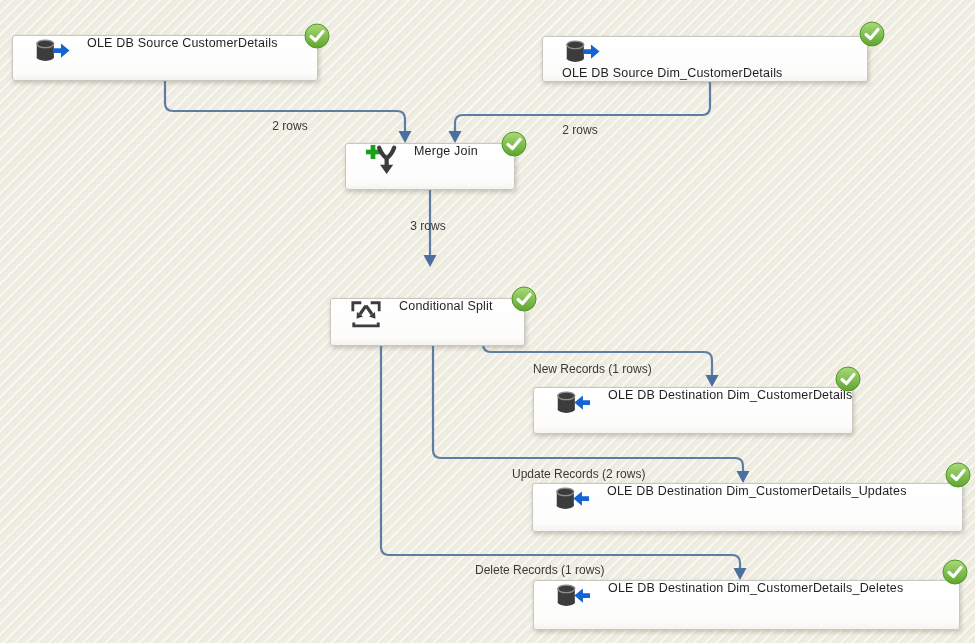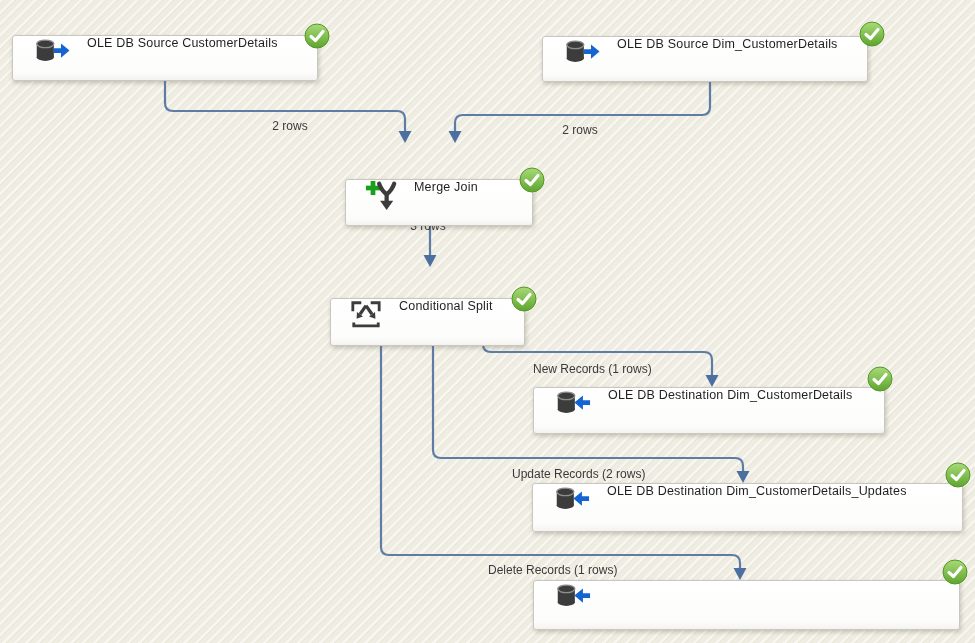--- a/index.html
+++ b/index.html
@@ -77,59 +77,59 @@
       <path class="wire" d="M381 315 L381 547 Q381 555 389 555 L732 555 Q740 555 740 563 L740 568"></path>
       <polygon class="head" points="733.5,568 746.5,568 740,580"></polygon>
     </g>
   </svg>
 
   <div class="edge-label center" style="left:245px;top:119px;width:90px;">2 rows</div>
   <div class="edge-label center" style="left:535px;top:123px;width:90px;">2 rows</div>
   <div class="edge-label center" style="left:383px;top:219px;width:90px;text-align:center;">3 rows</div>
   <div class="edge-label" style="left:533px;top:362px;">New Records (1 rows)</div>
   <div class="edge-label" style="left:512px;top:467px;">Update Records (2 rows)</div>
-  <div class="edge-label" style="left:488px;top:563px;">Delete Records (1 rows)</div>
+  <div class="edge-label" style="left:475px;top:563px;">Delete Records (1 rows)</div>
 
   <div class="node" style="left:12px;top:35px;width:306px;height:46px;">
     <span class="icon">
       <svg viewBox="0 0 40 30" width="38" height="29">
         <ellipse cx="14" cy="22" rx="9" ry="4" fill="#3c3c3c"></ellipse>
         <rect x="5" y="8" width="18" height="14" fill="#3c3c3c"></rect>
         <ellipse cx="14" cy="8" rx="9" ry="4" fill="#3c3c3c" stroke="#8e8e8e" stroke-width="1.4"></ellipse>
         <path d="M23 12.5 h7.5 v-5 l9 7.5 -9 7.5 v-5 H23 z" fill="#1464d2"></path>
       </svg>
     </span>
     <span class="node-label">OLE DB Source CustomerDetails</span>
     <span class="badge">
       <svg viewBox="0 0 26 26" width="26" height="26">
         <circle cx="13" cy="13" r="12" fill="url(#checkGrad)" stroke="#55962a" stroke-width="1"></circle>
         <path d="M7 13.5 L11.5 17.5 L19 8.5" stroke="#ffffff" stroke-width="3.2" fill="none" stroke-linecap="round" stroke-linejoin="round"></path>
       </svg>
     </span>
   </div>
 
-  <div class="node" style="left:542px;top:36px;width:326px;height:46px;">
+  <div class="node" style="left:542px;top:36px;width:326px;height:46px;flex-direction:column;">
     <span class="icon">
       <svg viewBox="0 0 40 30" width="38" height="29">
         <ellipse cx="14" cy="22" rx="9" ry="4" fill="#3c3c3c"></ellipse>
         <rect x="5" y="8" width="18" height="14" fill="#3c3c3c"></rect>
         <ellipse cx="14" cy="8" rx="9" ry="4" fill="#3c3c3c" stroke="#8e8e8e" stroke-width="1.4"></ellipse>
         <path d="M23 12.5 h7.5 v-5 l9 7.5 -9 7.5 v-5 H23 z" fill="#1464d2"></path>
       </svg>
     </span>
     <span class="node-label">OLE DB Source Dim_CustomerDetails</span>
     <span class="badge" style="top:-16px;right:-18px;">
       <svg viewBox="0 0 26 26" width="26" height="26">
         <circle cx="13" cy="13" r="12" fill="url(#checkGrad)" stroke="#55962a" stroke-width="1"></circle>
         <path d="M7 13.5 L11.5 17.5 L19 8.5" stroke="#ffffff" stroke-width="3.2" fill="none" stroke-linecap="round" stroke-linejoin="round"></path>
       </svg>
     </span>
   </div>
 
-  <div class="node" style="left:345px;top:143px;width:188px;height:47px;margin-top:36px;">
+  <div class="node" style="left:345px;top:143px;width:170px;height:47px;">
     <span class="icon">
       <svg viewBox="0 0 34 34" width="32" height="32">
         <rect x="6" y="1" width="5" height="15" fill="#18a018"></rect>
         <rect x="1" y="6" width="15" height="5" fill="#18a018"></rect>
         <path d="M15 4 q3 8 8 11" stroke="#3c3c3c" stroke-width="4.5" fill="none" stroke-linecap="round"></path>
         <path d="M31 4 q-3 8 -8 11" stroke="#3c3c3c" stroke-width="4.5" fill="none" stroke-linecap="round"></path>
         <path d="M23 14 L23 23" stroke="#3c3c3c" stroke-width="4.5" fill="none"></path>
         <polygon points="16,22 30,22 23,32" fill="#3c3c3c"></polygon>
       </svg>
     </span>
@@ -156,21 +156,21 @@
     </span>
     <span class="node-label">Conditional Split</span>
     <span class="badge">
       <svg viewBox="0 0 26 26" width="26" height="26">
         <circle cx="13" cy="13" r="12" fill="url(#checkGrad)" stroke="#55962a" stroke-width="1"></circle>
         <path d="M7 13.5 L11.5 17.5 L19 8.5" stroke="#ffffff" stroke-width="3.2" fill="none" stroke-linecap="round" stroke-linejoin="round"></path>
       </svg>
     </span>
   </div>
 
-  <div class="node" style="left:533px;top:387px;width:352px;height:47px;">
+  <div class="node" style="left:533px;top:387px;width:320px;height:47px;">
     <span class="icon">
       <svg viewBox="0 0 40 30" width="38" height="29">
         <ellipse cx="14" cy="22" rx="9" ry="4" fill="#3c3c3c"></ellipse>
         <rect x="5" y="8" width="18" height="14" fill="#3c3c3c"></rect>
         <ellipse cx="14" cy="8" rx="9" ry="4" fill="#3c3c3c" stroke="#8e8e8e" stroke-width="1.4"></ellipse>
         <path d="M39 12.5 h-7.5 v-5 l-9 7.5 9 7.5 v-5 h7.5 z" fill="#1464d2"></path>
       </svg>
     </span>
     <span class="node-label">OLE DB Destination Dim_CustomerDetails</span>
     <span class="badge badge-dest">
@@ -201,20 +201,21 @@
 
   <div class="node" style="left:533px;top:580px;width:427px;height:50px;">
     <span class="icon">
       <svg viewBox="0 0 40 30" width="38" height="29">
         <ellipse cx="14" cy="22" rx="9" ry="4" fill="#3c3c3c"></ellipse>
         <rect x="5" y="8" width="18" height="14" fill="#3c3c3c"></rect>
         <ellipse cx="14" cy="8" rx="9" ry="4" fill="#3c3c3c" stroke="#8e8e8e" stroke-width="1.4"></ellipse>
         <path d="M39 12.5 h-7.5 v-5 l-9 7.5 9 7.5 v-5 h7.5 z" fill="#1464d2"></path>
       </svg>
     </span>
+    <span class="node-label">OLE DB Destination Dim_CustomerDetails_Deletes</span>
     <span class="badge badge-dest">
       <svg viewBox="0 0 26 26" width="26" height="26">
         <circle cx="13" cy="13" r="12" fill="url(#checkGrad)" stroke="#55962a" stroke-width="1"></circle>
         <path d="M7 13.5 L11.5 17.5 L19 8.5" stroke="#ffffff" stroke-width="3.2" fill="none" stroke-linecap="round" stroke-linejoin="round"></path>
       </svg>
     </span>
   </div>
 
 </div>
 

